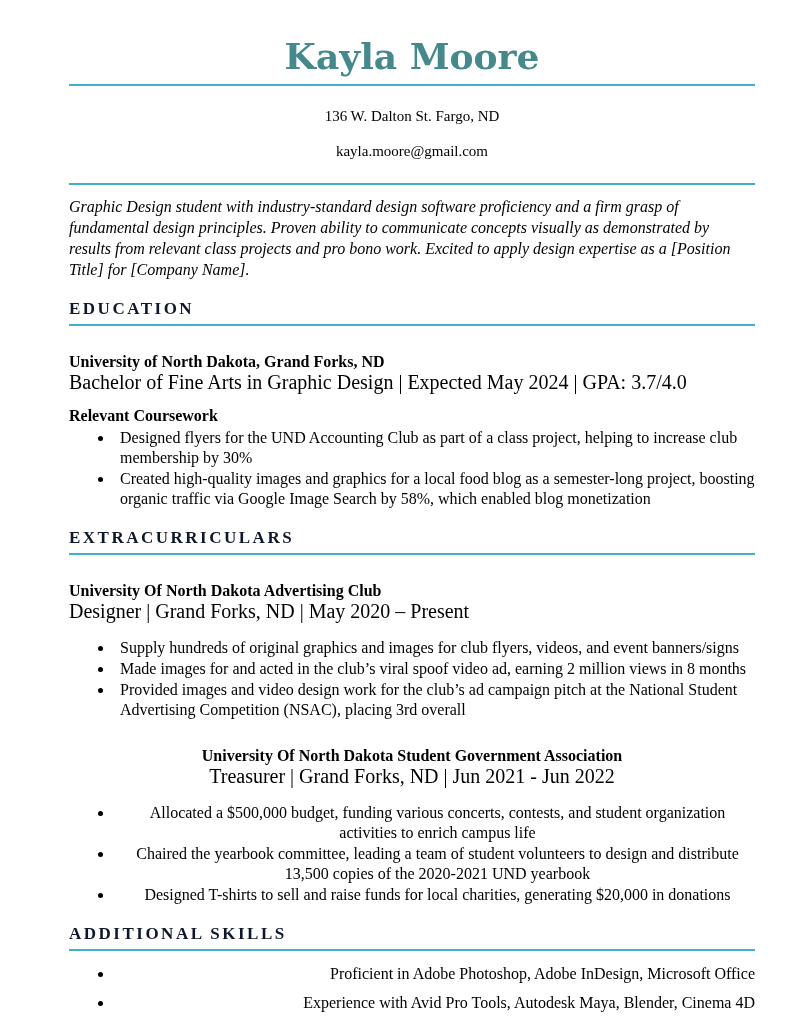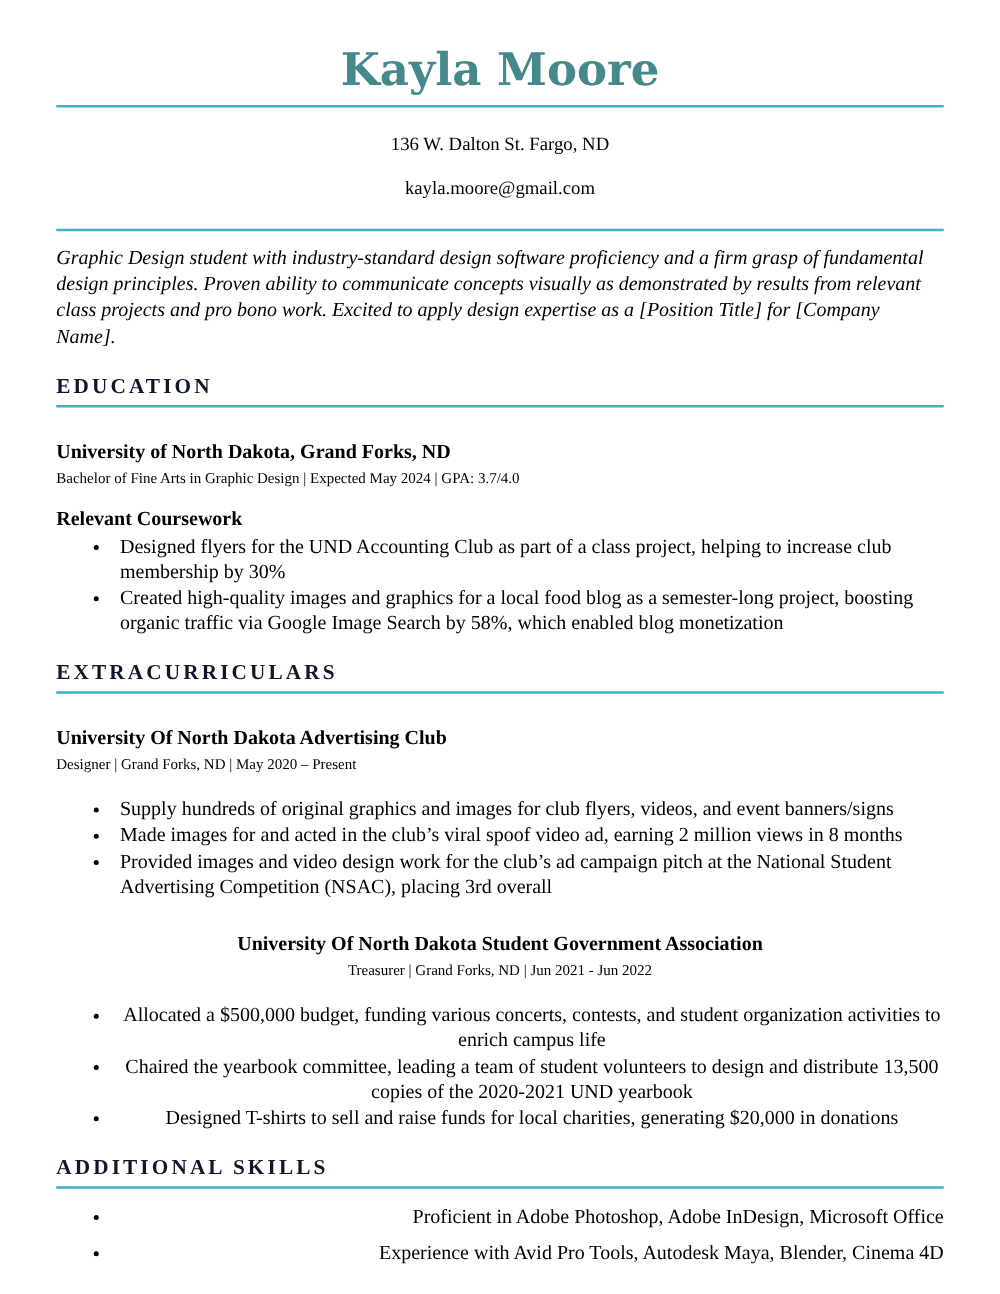--- a/index.html
+++ b/index.html
@@ -3,21 +3,21 @@
 <meta charset="utf-8">
 <style>
   * { margin: 0; padding: 0; box-sizing: border-box; }
   html, body { background: #ffffff; }
   body {
     width: 800px; height: 1035px;
     font-family: "Liberation Serif", serif;
     color: #000000;
     overflow: hidden;
   }
-  .page { padding: 36px 45px 0 45px; width: 800px; }
+  .page { padding: 36px 45px 0 69px; width: 800px; }
 
   .candidate-name {
     font-family: "DejaVu Serif", serif;
     font-size: 36px; font-weight: bold;
     color: #45898C;
     text-align: center;
     line-height: 1.15;
     margin-bottom: 7px;
   }
   .rule {
@@ -42,21 +42,21 @@
     font-family: "Liberation Serif", serif;
     font-size: 17px; font-weight: bold;
     letter-spacing: 2.5px;
     color: #0f172a;
     margin-top: 19px;
     padding-bottom: 5px;
     border-bottom: 2px solid #41AECB;
   }
 
   .entry-title { font-size: 16px; font-weight: bold; line-height: 20px; margin-top: 26px; }
-  .entry-meta  { font-size: 12px; line-height: 20px; }
+  .entry-meta  { font-size: 20px; line-height: 20px; }
   .sub-heading { font-size: 16px; font-weight: bold; line-height: 20px; margin-top: 14px; }
 
   ul.bullets {
     margin: 2px 0 0 0;
     padding-left: 45px;
     list-style: disc outside;
   }
   ul.bullets.gap-top { margin-top: 17px; }
   ul.bullets li {
     font-size: 16px; line-height: 20px;

